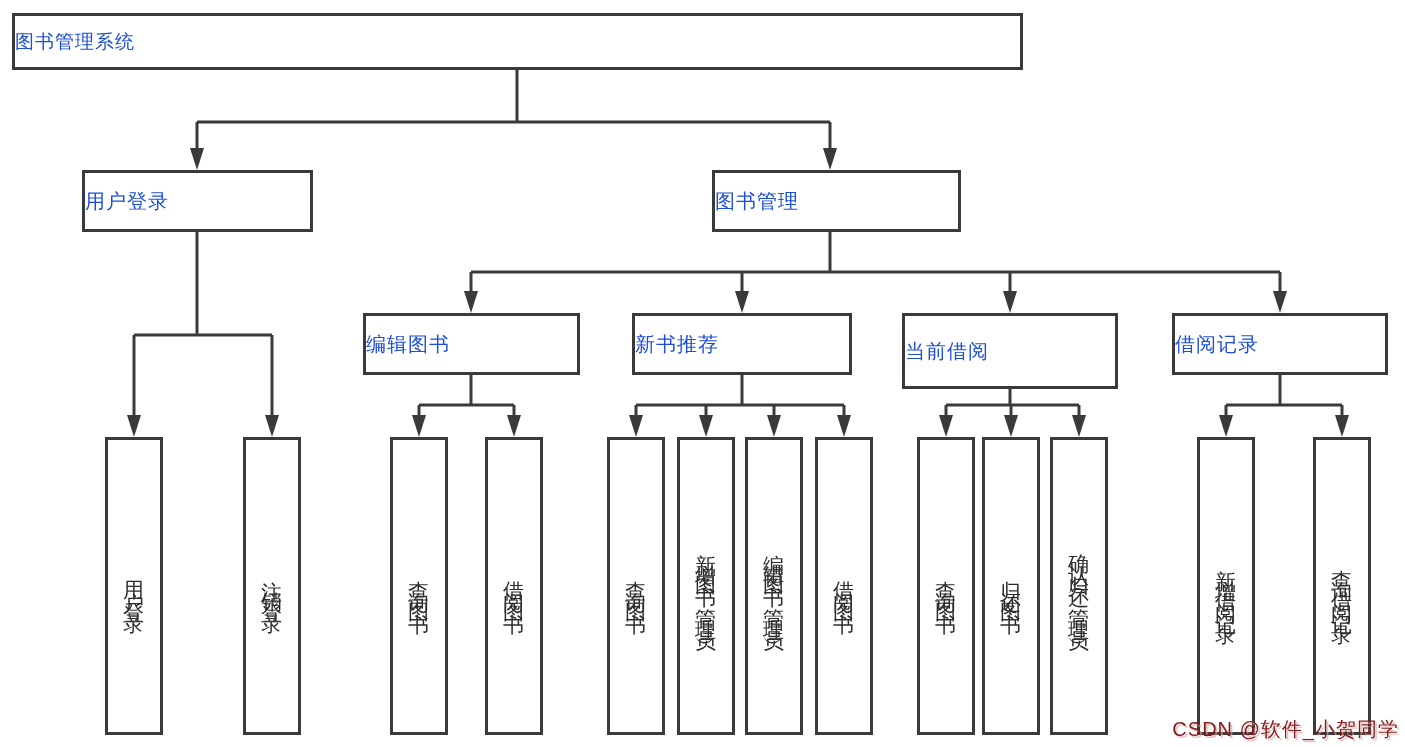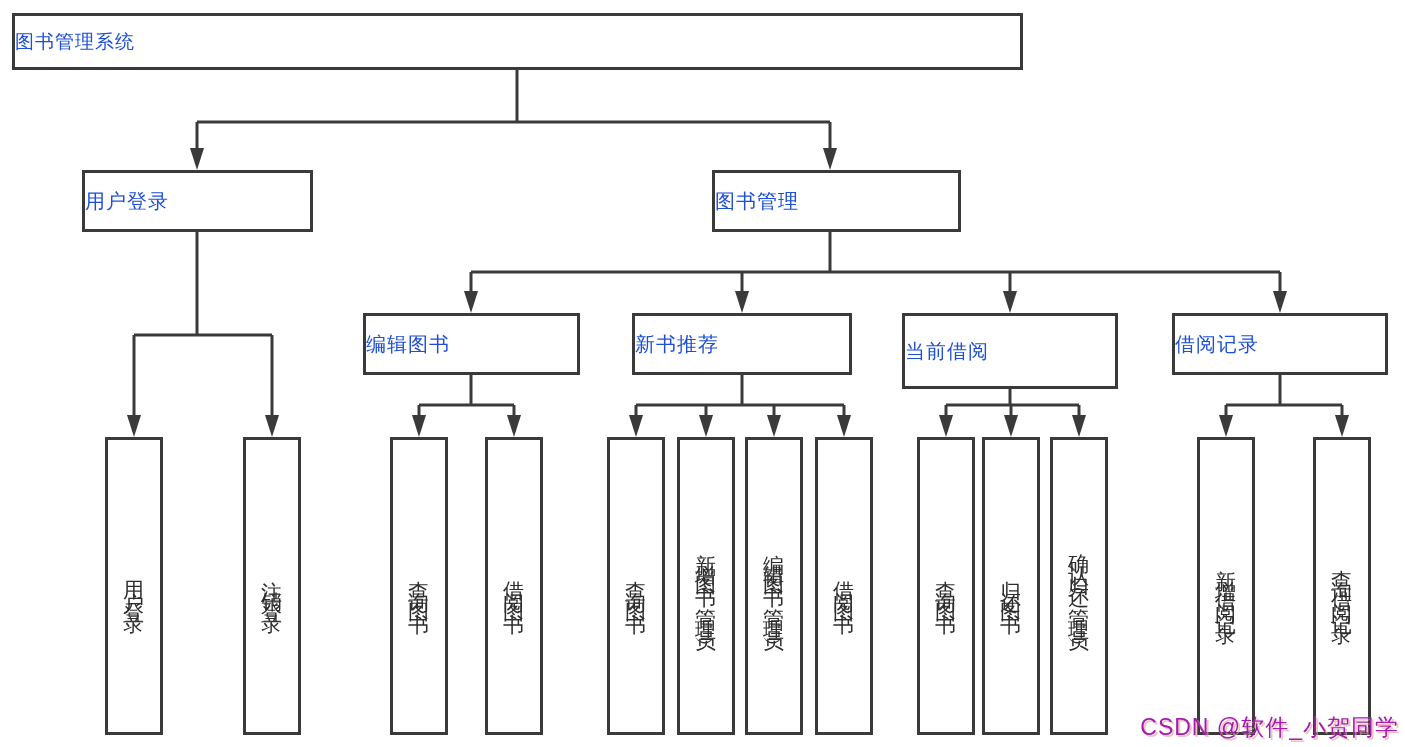--- a/index.html
+++ b/index.html
@@ -19,21 +19,21 @@
     position:absolute;width:58px;height:298px;background:#ffffff;border:3px solid #3a3a3a;
     display:flex;align-items:center;justify-content:center;z-index:2;
   }
   .vbox span{
     writing-mode:vertical-rl;text-orientation:mixed;
     font-size:21px;line-height:1;letter-spacing:11px;color:#2d2d2d;
     white-space:nowrap;
   }
   .watermark{
     position:absolute;right:6px;bottom:4px;z-index:5;
-    font-size:23px;color:#a21caf;
+    font-size:20px;color:#7f1d1d;
     text-shadow:2px 2px 0 rgba(233,160,160,0.65);
     letter-spacing:1px;white-space:nowrap;
   }
 </style>
 </head>
 <body>
 
 <div class="stage">
 
   <svg class="wires" width="1405" height="747" viewBox="0 0 1405 747">

